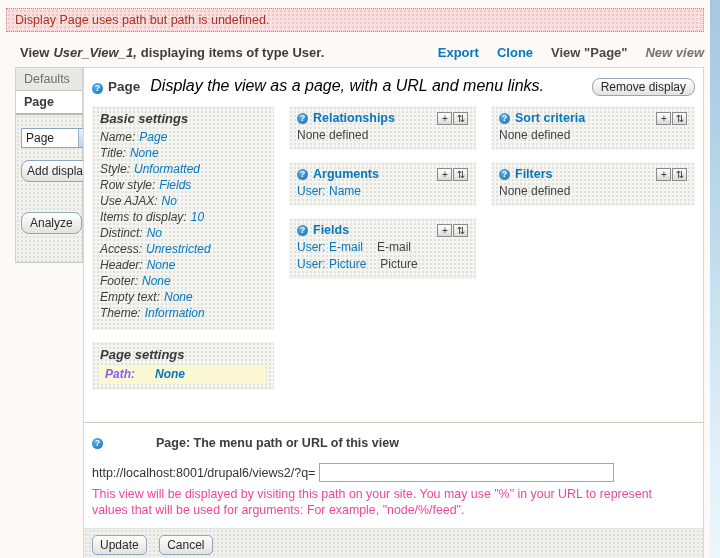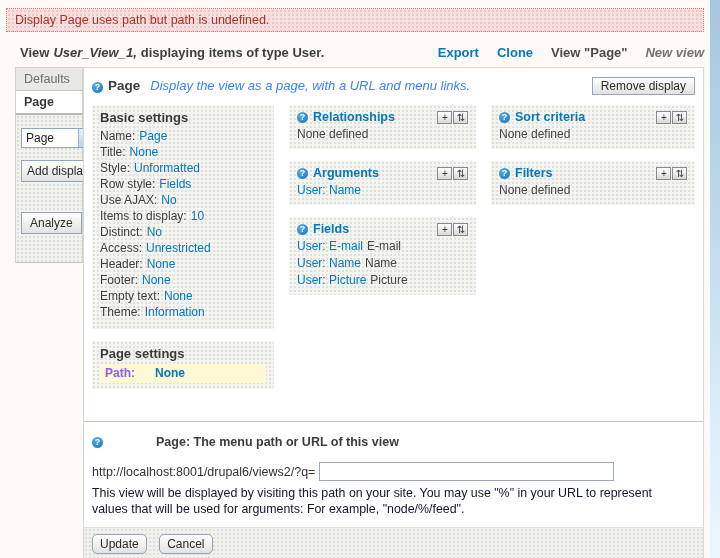--- a/index.html
+++ b/index.html
@@ -46,77 +46,77 @@
     background-image: radial-gradient(circle, #DEDED8 0.8px, transparent 0.9px);
     background-size: 4px 4px; }
   .fake-select { display: flex; width: 74px; height: 20px; border: 1px solid #8EA4C1;
     background: #FFFFFF; cursor: pointer; align-items: stretch; }
   .fake-select .sel-value { flex: 1; font-size: 12px; color: #222; padding: 2px 0 0 4px; overflow: hidden; }
   .fake-select .sel-arrow { width: 16px; display: flex; align-items: center; justify-content: center;
     background: linear-gradient(#E7F1FC, #B9D3EE); border-left: 1px solid #9DB2CC;
     color: #2D5E91; font-size: 8px; }
   .btn { font-family: "Liberation Sans", sans-serif; font-size: 12px; color: #2B2B2B;
     background: linear-gradient(#FEFEFE, #E2E2E0); border: 1px solid #91A5BD;
-    border-radius: 0; padding: 2px 8px; cursor: pointer; }
+    border-radius: 8px; padding: 2px 8px; cursor: pointer; }
   .btn-add { display: block; margin-top: 12px; width: 74px; padding: 3px 2px; }
   .btn-analyze { display: block; margin: 30px auto 0 auto; padding: 3px 8px; }
 
   
   .main { flex: 1; background: #FFFFFF; border: 1px solid #D8D8D3; }
   .display-header { display: flex; align-items: baseline; padding: 9px 8px 8px 8px; }
   .display-header .disp-title { font-size: 13.5px; font-weight: bold; color: #3C3C3C; margin: 0 10px 0 5px; }
-  .display-header .disp-desc { font-size: 13px; font-style: italic; color: #3b82f6; flex: 1; }
+  .display-header .disp-desc { font-size: 16px; font-style: italic; color: #000000; flex: 1; }
   .btn-remove { margin-left: 8px; padding: 1px 8px; white-space: nowrap; }
 
   .help-icon { display: inline-block; width: 11px; height: 11px; border-radius: 50%;
     background: radial-gradient(circle at 35% 30%, #55AEE8, #1273B8); color: #FFFFFF;
     font-size: 9px; font-weight: bold; line-height: 11px; text-align: center;
     vertical-align: 1px; cursor: pointer; flex-shrink: 0; }
 
   .columns { display: flex; gap: 15px; padding: 2px 8px 0 8px; min-height: 306px; }
   .col { display: flex; flex-direction: column; }
-  .col-1 { width: 182px; }
+  .col-1 { width: 182px; font-style: italic; }
   .col-2 { width: 187px; }
   .col-3 { flex: 1; }
 
   .box { background-color: #F4F4F0;
     background-image: radial-gradient(circle, #E0E0DA 0.8px, transparent 0.9px);
     background-size: 4px 4px;
     padding: 5px 8px 6px 8px; font-size: 12px; }
   .box + .box, .gap { margin-top: 12px; }
   .box-header { display: flex; align-items: center; margin-bottom: 2px; }
   .box-title-link { font-size: 12.5px; font-weight: bold; color: #0678BE; margin-left: 5px;
     text-decoration: none; cursor: pointer; flex: 1; }
   .box-actions { display: flex; gap: 1px; }
   .icon-btn { display: inline-block; width: 15px; height: 13px; border: 1px solid #8A8A8A;
     background: linear-gradient(#FFFFFF, #D9D9D9); font-size: 10px; line-height: 11px;
     text-align: center; color: #3A3A3A; cursor: pointer; letter-spacing: -1px; }
   .box-empty { color: #444; line-height: 17px; }
   .box-item { line-height: 17px; }
   .box-item a { color: #0678BE; text-decoration: none; cursor: pointer; }
-  .box-item .item-suffix { color: #444; margin-left: 4px; }
+  .box-item .item-suffix { color: #444; margin-left: 14px; }
 
   .box-title-dark { font-size: 13px; font-weight: bold; color: #3A3A3A; margin-bottom: 3px; }
   .setting-row { line-height: 16px; white-space: nowrap; }
   .s-label { color: #3F3F3F; margin-right: 4px; }
   .s-value { color: #0678BE; text-decoration: none; cursor: pointer; }
   .basic-box { padding-bottom: 9px; }
   .path-row { background: #FDF8D4; font-weight: bold; padding: 1px 2px 1px 5px; line-height: 17px; }
   .path-row .path-label { color: #8b5cf6; margin-right: 20px; }
   .path-row a { color: #0678BE; text-decoration: none; cursor: pointer; }
 
   
   .config-form { border-top: 1px solid #C9C9C4; margin-top: 12px; background: #FFFFFF; }
   .form-body { padding: 13px 10px 0 8px; }
   .form-title { display: flex; align-items: center; font-size: 12.5px; font-weight: bold; color: #3C3C3C; }
   .form-title .ft-text { margin-left: 6px; padding-left: 47px; }
   .url-row { margin: 13px 0 3px 0; display: flex; align-items: center; font-size: 12.5px; color: #333; }
   .url-input { width: 295px; height: 19px; margin-left: 4px; border: 1px solid #9AA8BC;
     font-family: "Liberation Sans", sans-serif; font-size: 12px; padding: 1px 3px; }
-  .form-desc { color: #0f172a; font-size: 12.4px; line-height: 16px; max-width: 588px; margin-top: 4px; }
+  .form-desc { color: #ec4899; font-size: 12.4px; line-height: 16px; max-width: 588px; margin-top: 4px; }
   .form-buttons { margin-top: 10px; border-top: 1px solid #E2E2DE; padding: 6px 8px 7px 8px;
     background-color: #F0F0ED;
     background-image: radial-gradient(circle, #DFDFD9 0.8px, transparent 0.9px);
     background-size: 4px 4px; }
   .form-buttons .btn { margin-right: 8px; padding: 2px 7px; border-radius: 5px; }
 </style>
 </head>
 <body>
 
 <div class="page">
@@ -210,21 +210,20 @@
           <div class="box">
             <div class="box-header">
               <span class="help-icon">?</span>
               <a class="box-title-link">Fields</a>
               <span class="box-actions">
                 <span class="icon-btn">+</span>
                 <span class="icon-btn">⇅</span>
               </span>
             </div>
             <div class="box-item"><a>User: E-mail</a><span class="item-suffix">E-mail</span></div>
-            <div class="box-item"><a>User: Name</a><span class="item-suffix">Name</span></div>
             <div class="box-item"><a>User: Picture</a><span class="item-suffix">Picture</span></div>
           </div>
         </div>
 
         <div class="col col-3">
           <div class="box">
             <div class="box-header">
               <span class="help-icon">?</span>
               <a class="box-title-link">Sort criteria</a>
               <span class="box-actions">

